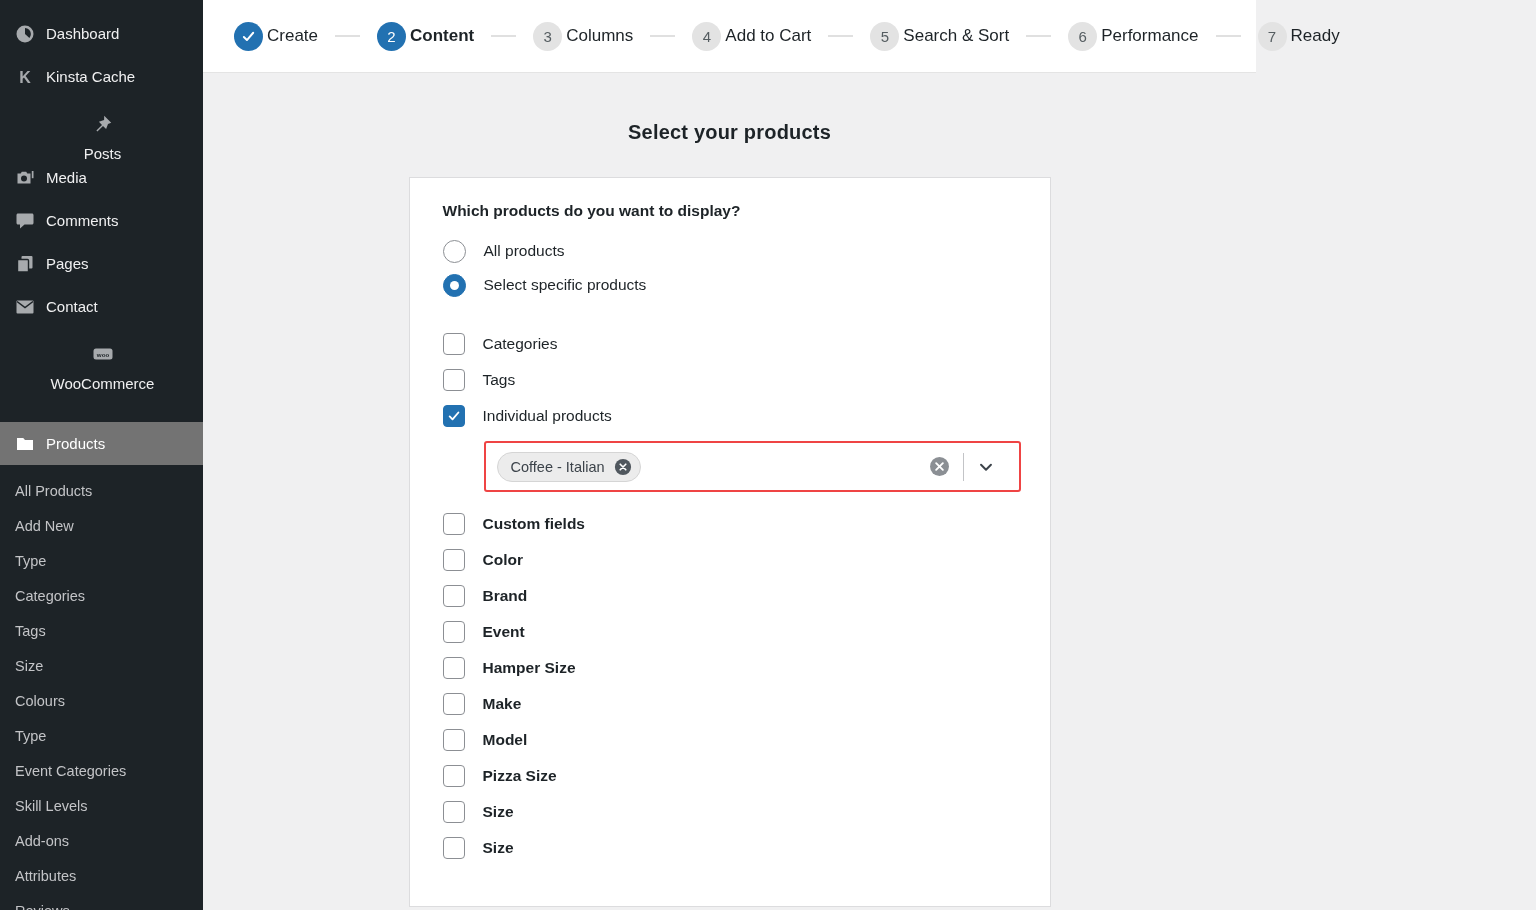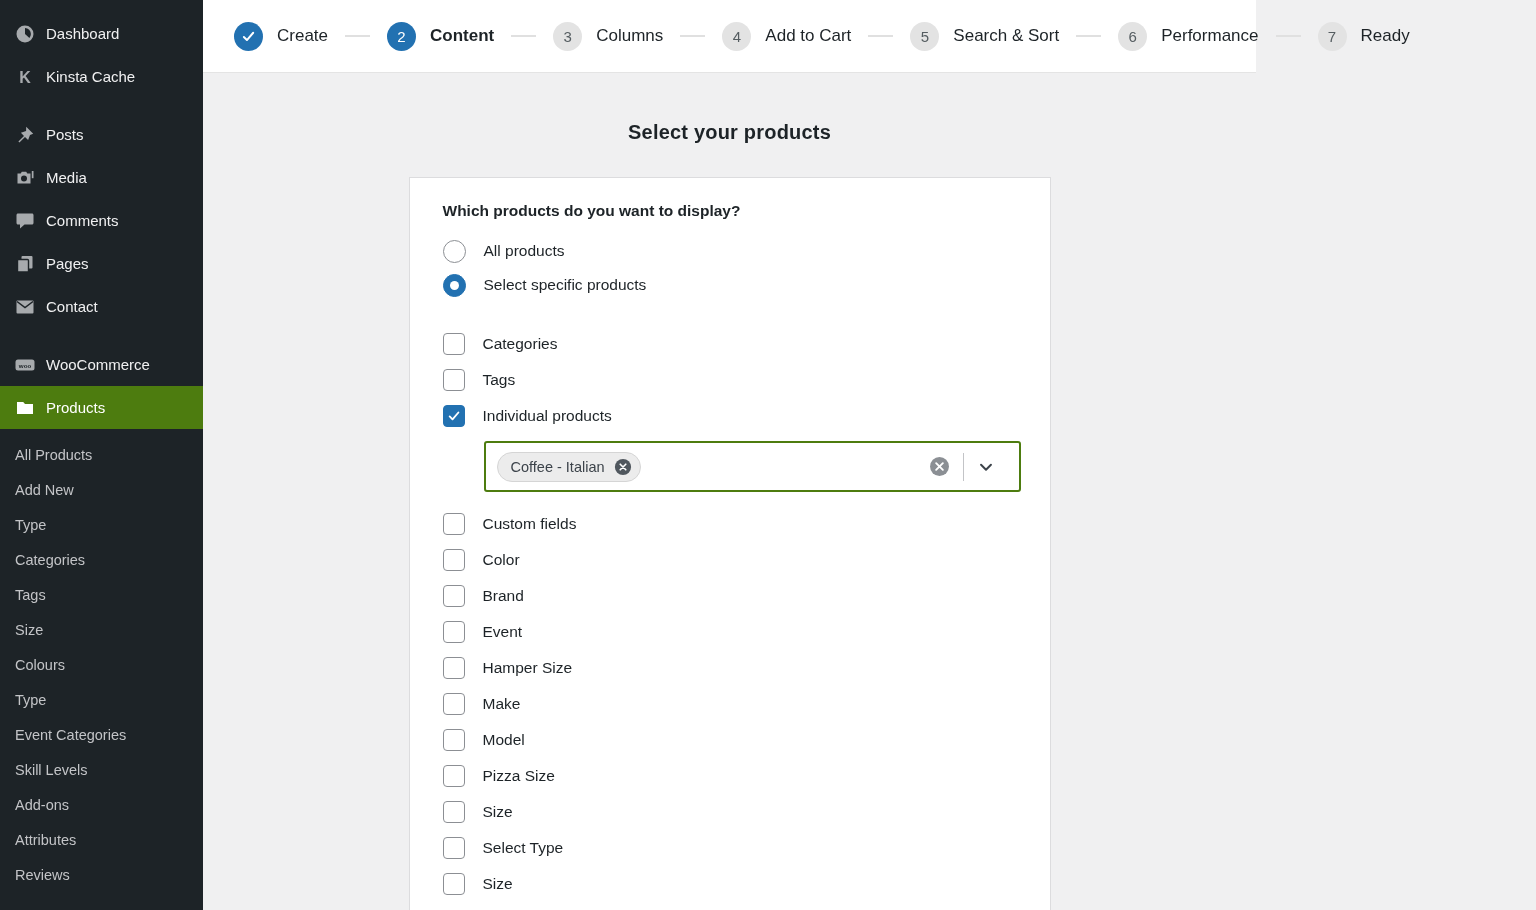--- a/index.html
+++ b/index.html
@@ -14,45 +14,45 @@
   
   .sidebar {
     width:203px; min-width:203px; background:#1d2327; color:#f0f0f1;
     padding-top:12px; overflow:hidden; position:relative; z-index:2;
   }
   .menu-item {
     display:flex; align-items:center; gap:11px;
     height:43px; padding:0 12px 0 14px;
     font-size:15px; color:#f0f0f1; cursor:pointer; position:relative;
   }
-  .menu-item.gap-before { margin-top:15px; }
+  .menu-item.gap-before { margin-top:15px;flex-direction:column; }
   .menu-item .icon { width:21px; height:21px; color:#a7aaad; display:flex; align-items:center; justify-content:center; flex:0 0 21px; }
   .menu-item .icon svg { width:20px; height:20px; display:block; }
-  .menu-item.active { background:#4d7c0f; color:#fff; }
+  .menu-item.active { background:#737373; color:#fff;margin-top:36px; }
   .menu-item.active .icon { color:#fff; }
   .menu-item.active::after {
     content:""; position:absolute; right:-8px; top:50%; margin-top:-8px;
     border-top:8px solid transparent; border-bottom:8px solid transparent;
     border-left:8px solid #2271b1;
   }
   .submenu { padding:9px 0 10px 0; }
   .submenu-item {
     padding:9px 12px 9px 15px; font-size:14.5px; color:#c3c4c7; cursor:pointer; line-height:17px;
   }
 
   
   .main { flex:1; display:flex; flex-direction:column; background:#f0f0f1; min-width:0; }
 
   
   .topbar {
     height:73px; background:#fff; border-bottom:1px solid #e4e4e4;
     display:flex; align-items:center; padding-left:31px; flex:0 0 73px;
   }
   .stepper { display:flex; align-items:center; }
-  .step { display:flex; align-items:center; gap:14px; cursor:pointer; }
+  .step { display:flex; align-items:center; gap:4px; cursor:pointer; }
   .step-circle {
     width:29px; height:29px; border-radius:50%;
     display:flex; align-items:center; justify-content:center;
     font-size:15px; font-weight:400; background:#e3e3e3; color:#555d61; flex:0 0 29px;
   }
   .step.completed .step-circle, .step.active .step-circle { background:#2271b1; color:#fff; }
   .step-circle svg { width:15px; height:15px; }
   .step-label { font-size:17px; color:#1d2327; white-space:nowrap; }
   .step.active .step-label { font-weight:700; }
   .step-connector { width:25px; height:2px; background:#e0e0e0; margin:0 17px; flex:0 0 25px; }
@@ -66,21 +66,21 @@
   .card {
     width:642px; margin:33px auto 0; background:#fff;
     border:1px solid #dcdcde; padding:24px 33px 40px;
   }
   .question { font-size:15.5px; font-weight:700; color:#1d2327; margin-bottom:14px; }
 
   .radio-row, .check-row { display:flex; align-items:center; gap:18px; cursor:pointer; }
   .radio-row { height:34px; }
   .check-row { height:36px; }
   .check-group-top { margin-top:24px; }
-  .check-group-bottom { margin-top:14px; }
+  .check-group-bottom { margin-top:14px;font-weight:bold; }
 
   .radio {
     width:23px; height:23px; border-radius:50%; background:#fff;
     border:1.5px solid #8c8f94; position:relative; flex:0 0 23px; cursor:pointer;
   }
   .radio.selected { background:#2271b1; border-color:#2271b1; }
   .radio.selected::after {
     content:""; position:absolute; left:50%; top:50%; width:9px; height:9px;
     margin:-4.5px 0 0 -4.5px; border-radius:50%; background:#fff;
   }
@@ -90,21 +90,21 @@
     color:#fff; cursor:pointer;
   }
   .checkbox.checked { background:#2271b1; border-color:#2271b1; }
   .checkbox svg { width:14px; height:14px; display:none; }
   .checkbox.checked svg { display:block; }
   .opt-label { font-size:15.5px; color:#1d2327; }
 
   
   .product-select {
     margin:7px 0 10px 41px; width:537px; height:51px;
-    border:2px solid #4d7c0f; border-radius:3px; background:#fff;
+    border:2px solid #ef4444; border-radius:3px; background:#fff;
     display:flex; align-items:center; padding:0 24px 0 11px; cursor:pointer;
   }
   .token {
     display:flex; align-items:center; gap:9px;
     background:#ececec; border:1px solid #d5d5d5; border-radius:15px;
     padding:5px 8px 5px 13px; font-size:14.5px; color:#3c434a;
   }
   .token .remove { width:18px; height:18px; display:flex; cursor:pointer; }
   .token .remove svg { width:18px; height:18px; }
   .select-spacer { flex:1; }
@@ -355,24 +355,20 @@
             <div class="check-row">
               <span class="checkbox"></span>
               <span class="opt-label">Pizza Size</span>
             </div>
             <div class="check-row">
               <span class="checkbox"></span>
               <span class="opt-label">Size</span>
             </div>
             <div class="check-row">
               <span class="checkbox"></span>
-              <span class="opt-label">Select Type</span>
-            </div>
-            <div class="check-row">
-              <span class="checkbox"></span>
               <span class="opt-label">Size</span>
             </div>
           </div>
       </div>
     </div>
 
   </div>
 </div>
 
 </body></html>

